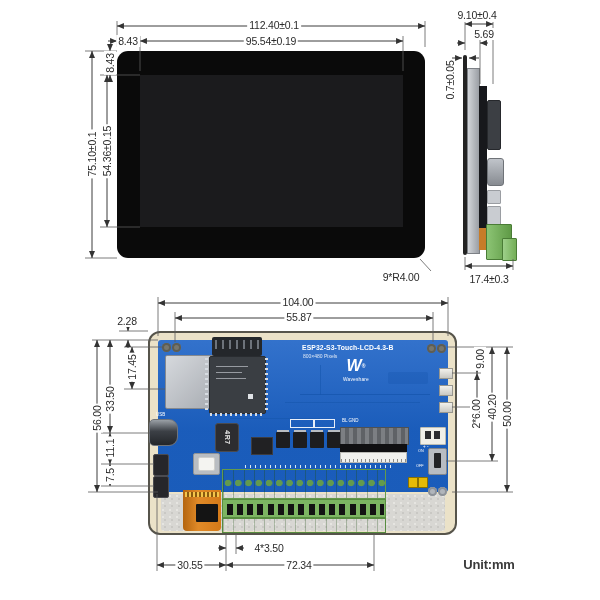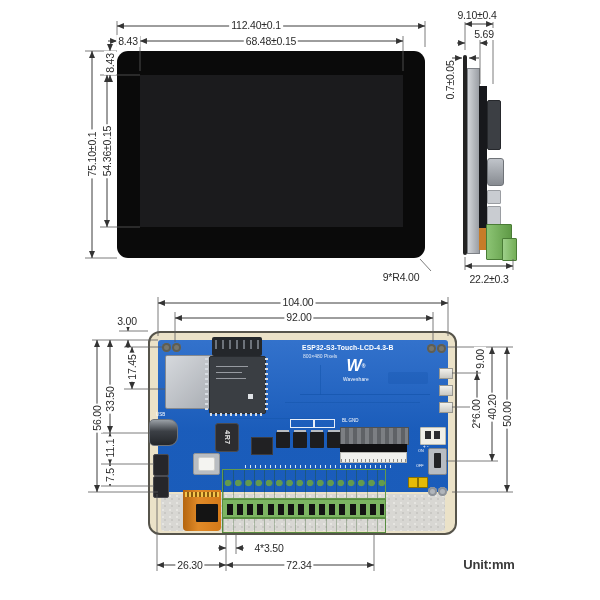--- a/index.html
+++ b/index.html
@@ -284,43 +284,43 @@
       <line class="dim" x1="477" y1="373" x2="477" y2="407" marker-start="url(#arr)" marker-end="url(#arr)"></line>
       <line class="dim" x1="492" y1="347" x2="492" y2="461" marker-start="url(#arr)" marker-end="url(#arr)"></line>
       <line class="dim" x1="507" y1="347" x2="507" y2="492" marker-start="url(#arr)" marker-end="url(#arr)"></line>
       <line class="dim" x1="218" y1="548" x2="226" y2="548" marker-end="url(#arr)"></line>
       <line class="dim" x1="244" y1="548" x2="236" y2="548" marker-end="url(#arr)"></line>
       <line class="dim" x1="157" y1="565" x2="226" y2="565" marker-start="url(#arr)" marker-end="url(#arr)"></line>
       <line class="dim" x1="226" y1="565" x2="374" y2="565" marker-start="url(#arr)" marker-end="url(#arr)"></line>
     </g>
   </svg>
 
-  <div class="lbl" style="left:256px;top:25px;">112.40±0.1</div>
-  <div class="lbl" style="left:271px;top:41px;">68.48±0.15</div>
+  <div class="lbl" style="left:274px;top:25px;">112.40±0.1</div>
+  <div class="lbl" style="left:271px;top:41px;">95.54±0.19</div>
   <div class="lbl" style="left:128px;top:41px;">8.43</div>
   <div class="lbl rot" style="left:110px;top:63px;">8.43</div>
   <div class="lbl rot" style="left:92px;top:154px;">75.10±0.1</div>
   <div class="lbl rot" style="left:107px;top:151px;">54.36±0.15</div>
   <div class="lbl nobg" style="left:401px;top:277px;">9*R4.00</div>
 
   <div class="lbl" style="left:477px;top:15px;">9.10±0.4</div>
   <div class="lbl" style="left:484px;top:34px;">5.69</div>
   <div class="lbl rot nobg" style="left:450px;top:80px;">0.7±0.05</div>
-  <div class="lbl" style="left:489px;top:279px;">22.2±0.3</div>
+  <div class="lbl" style="left:489px;top:279px;">17.4±0.3</div>
 
   <div class="lbl" style="left:298px;top:302px;">104.00</div>
-  <div class="lbl" style="left:299px;top:317px;">92.00</div>
-  <div class="lbl" style="left:127px;top:321px;">3.00</div>
+  <div class="lbl" style="left:299px;top:317px;">55.87</div>
+  <div class="lbl" style="left:127px;top:321px;">2.28</div>
   <div class="lbl rot" style="left:132px;top:367px;">17.45</div>
   <div class="lbl rot" style="left:110px;top:399px;">33.50</div>
   <div class="lbl rot" style="left:97px;top:418px;">56.00</div>
   <div class="lbl rot" style="left:110px;top:448px;">11.1</div>
   <div class="lbl rot" style="left:110px;top:475px;">7.5</div>
   <div class="lbl rot" style="left:480px;top:359px;">9.00</div>
   <div class="lbl rot" style="left:476px;top:414px;">2*6.00</div>
   <div class="lbl rot" style="left:492px;top:407px;">40.20</div>
   <div class="lbl rot" style="left:507px;top:414px;">50.00</div>
   <div class="lbl" style="left:269px;top:548px;">4*3.50</div>
-  <div class="lbl" style="left:190px;top:565px;">26.30</div>
+  <div class="lbl" style="left:190px;top:565px;">30.55</div>
   <div class="lbl" style="left:299px;top:565px;">72.34</div>
 
   <div class="lbl unit nobg" style="left:489px;top:564px;">Unit:mm</div>
 </div>
 
 </body></html>

